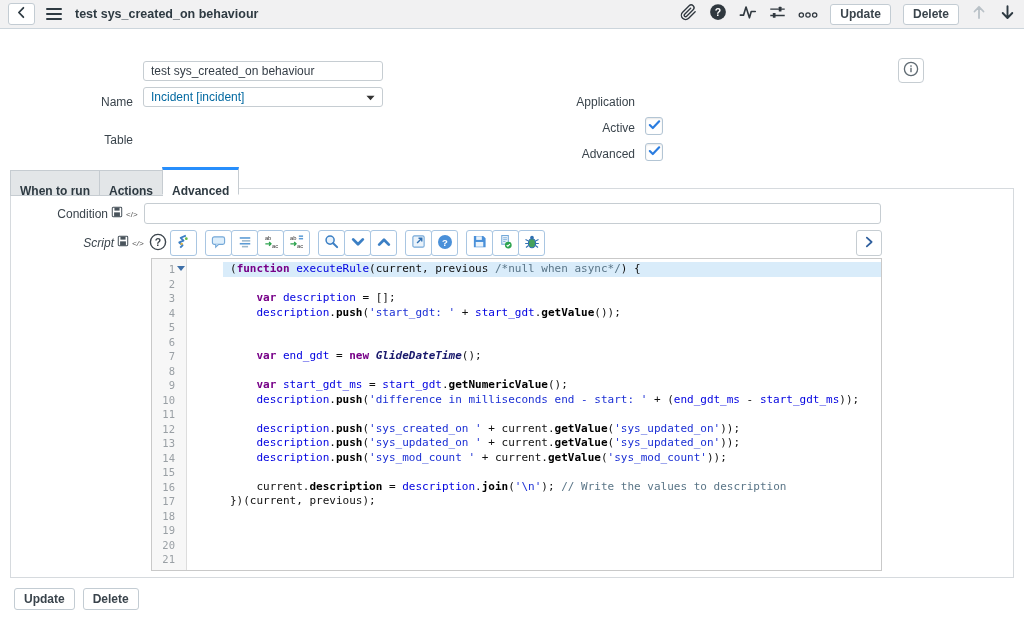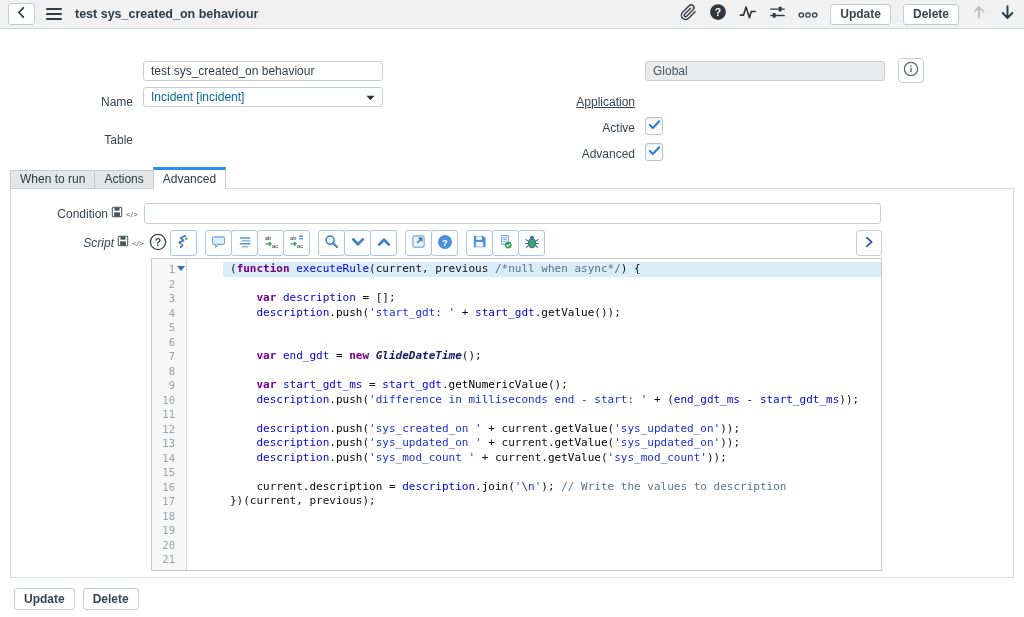--- a/index.html
+++ b/index.html
@@ -31,21 +31,21 @@
     align-items:center; justify-content:space-between; cursor:pointer; }
   .ro { background:#e9ebec; color:#4a545c; }
   .info-btn { position:absolute; left:898px; top:29px; width:26px; height:25px; background:#fff;
     border:1px solid #c6cdd2; border-radius:4px; display:flex; align-items:center; justify-content:center; cursor:pointer; }
   .cbx { position:absolute; width:18px; height:18px; background:#fff; border:1px solid #b3c5d4;
     border-radius:3px; box-shadow:inset 0 1px 2px rgba(0,0,0,.10); display:flex;
     align-items:center; justify-content:center; cursor:pointer; }
 
   
   .tab-strip { position:absolute; top:170px; left:10px; display:flex; z-index:3; }
-  .tab { height:19px; line-height:17px; padding:0 9px; font-size:12px; font-weight:normal; color:#2e3a42;
+  .tab { height:19px; line-height:17px; padding:12px 9px; font-size:12px; font-weight:bold; color:#2e3a42;
     background:#e3e6e8; border:1px solid #c6ccd1; margin-right:-1px; cursor:pointer; }
   .tab.active { background:#fff; border-top:3px solid #278efc; height:22px; margin-top:-3px;
     line-height:19px; border-bottom:1px solid #fff; position:relative; z-index:4; }
 
   .panel { position:absolute; top:188px; left:10px; width:1004px; height:390px;
     border:1px solid #d6dade; background:#fff; z-index:1; }
 
   .p-lbl { position:absolute; width:124px; font-size:12px; color:#3a444c; display:flex;
     align-items:center; justify-content:flex-end; gap:3px; }
   .cond-inp { position:absolute; left:133px; top:14px; width:737px; height:21px;
@@ -73,21 +73,21 @@
   .cm-code { flex:1; padding-top:3px; overflow:hidden; }
   .cm-line { height:14.5px; white-space:pre; padding-left:7px;margin-left:36px; }
   .cm-line.active { background:#d9ecfa; }
 
   .tk-kw  { color:#770088; font-weight:bold; }
   .tk-def { color:#0000e0; }
   .tk-vr  { color:#0000e0; }
   .tk-str { color:#1b2fd4; }
   .tk-cls { color:#17176b; font-weight:bold; font-style:italic; }
   .tk-gbl { color:#17176b; font-weight:bold; font-style:italic; }
-  .tk-pr  { color:#000; font-weight:400; }
+  .tk-pr  { color:#000; font-weight:700; }
   .tk-num { color:#116644; }
   .tk-cm  { color:#5a7587; }
   .tk-pl  { color:#111; }
 
   
   .ftr { position:absolute; top:588px; left:14px; display:flex; gap:8px; }
   .ftr .hdr-btn { height:22px; }
 </style>
 </head>
 <body>
@@ -160,22 +160,21 @@
     <label class="lbl" style="left:11px; top:66px;">Name</label>
     <input class="inp" style="left: 143px; top: 32px;" value="test sys_created_on behaviour">
     <label class="lbl" style="left:11px; top:104px;">Table</label>
     <div class="sel" style="left:143px; top:58px;">
       <span>Incident [incident]</span>
       <span><svg width="9" height="6" viewBox="0 0 10 6" xmlns="http://www.w3.org/2000/svg">
             <path d="M0.5 0.5 L5 5.5 L9.5 0.5 Z" fill="#333"></path>
           </svg></span>
     </div>
 
-    <label class="lbl" style="left:513px; top:66px;text-decoration:underline;">Application</label>
-    <input class="inp ro" style="left: 645px; top: 32px;" readonly="" value="Global">
+    <label class="lbl" style="left:513px; top:66px;">Application</label>
     <button class="info-btn">
       <span><svg width="16" height="16" viewBox="0 0 16 16" xmlns="http://www.w3.org/2000/svg">
             <circle cx="8" cy="8" r="6.6" fill="none" stroke="#5f6a72" stroke-width="1.3"></circle>
             <rect x="7.3" y="6.8" width="1.4" height="4.4" fill="#5f6a72"></rect>
             <rect x="7.3" y="4.3" width="1.4" height="1.5" fill="#5f6a72"></rect>
           </svg></span>
     </button>
 
     <label class="lbl" style="left:513px; top:92px;">Active</label>
     <div class="cbx" style="left:645px; top:88px;">

